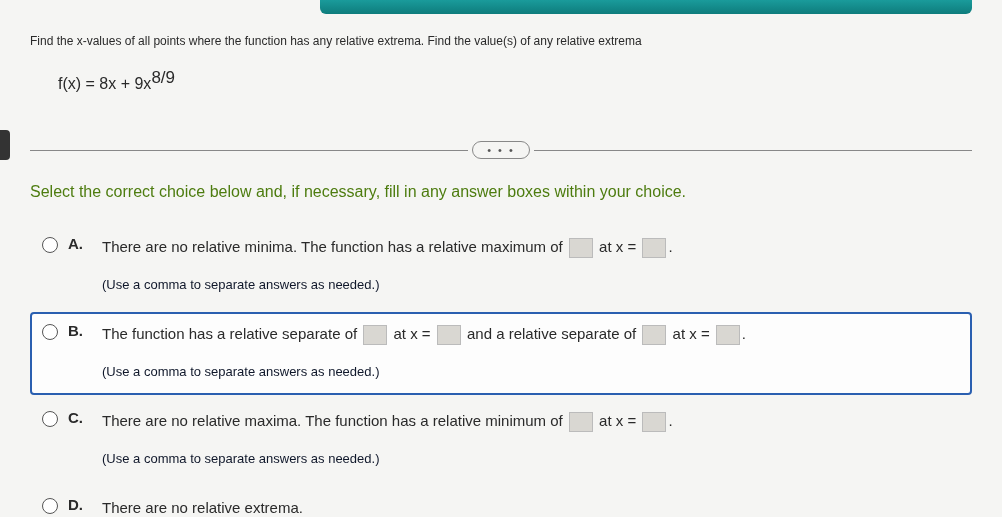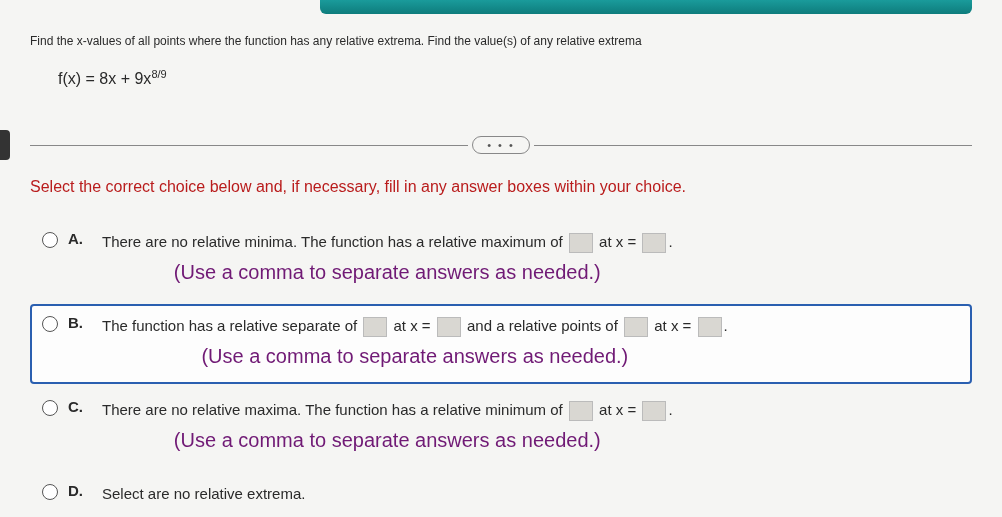--- a/index.html
+++ b/index.html
@@ -27,21 +27,21 @@
       font-size: 12px;
       color: #2a2a2a;
       line-height: 1.5;
     }
     .formula {
       margin-top: 18px;
       margin-left: 28px;
       font-size: 16px;
       color: #2a2a2a;
     }
-    .formula sup { font-size: 11px; }
+    .formula sup { font-size: 17px; }
     .divider-row {
       display: flex;
       align-items: center;
       margin-top: 48px;
       margin-bottom: 24px;
     }
     .divider-line {
       flex: 1;
       height: 1px;
       background: #888;
@@ -54,21 +54,21 @@
       color: #555;
       font-size: 11px;
       letter-spacing: 2px;
       height: 18px;
       line-height: 12px;
       cursor: pointer;
       background: #f5f5f3;
     }
     .instruct {
       font-size: 16px;
-      color: #b91c1c;
+      color: #4d7c0f;
       margin-bottom: 24px;
     }
     .choice {
       display: flex;
       align-items: flex-start;
       gap: 10px;
       padding: 8px 10px 10px 10px;
       margin-bottom: 4px;
       border: 2px solid transparent;
       border-radius: 4px;
@@ -92,27 +92,26 @@
       font-size: 15px;
       color: #2a2a2a;
       margin-right: 4px;
       flex-shrink: 0;
       width: 20px;
     }
     .choice-text {
       font-size: 15px;
       color: #2a2a2a;
       line-height: 1.6;
-      text-align: center;
     }
     .hint {
       display: block;
-      font-size: 20px;
-      color: #701a75;
-      margin-top: 2px;
+      font-size: 13px;
+      color: #0f172a;
+      margin-top: 16px;
     }
     .answer-box {
       display: inline-block;
       width: 24px;
       height: 20px;
       background: #d9d7d2;
       border: 1px solid #bbb;
       vertical-align: middle;
       margin: 0 2px;
     }
@@ -154,35 +153,35 @@
     <div class="choice-text">
       <span>There are no relative minima. The function has a relative maximum of </span><span class="answer-box"></span><span> at x = </span><span class="answer-box"></span>.
       <span class="hint">(Use a comma to separate answers as needed.)</span>
     </div>
   </div>
 
   <div class="choice selected">
     <div class="radio"></div>
     <div class="choice-label">B.</div>
     <div class="choice-text">
-      <span>The function has a relative separate of </span><span class="answer-box"></span><span> at x = </span><span class="answer-box"></span><span> and a relative points of </span><span class="answer-box"></span><span> at x = </span><span class="answer-box"></span>.
+      <span>The function has a relative separate of </span><span class="answer-box"></span><span> at x = </span><span class="answer-box"></span><span> and a relative separate of </span><span class="answer-box"></span><span> at x = </span><span class="answer-box"></span>.
       <span class="hint">(Use a comma to separate answers as needed.)</span>
     </div>
   </div>
 
   <div class="choice">
     <div class="radio"></div>
     <div class="choice-label">C.</div>
     <div class="choice-text">
       <span>There are no relative maxima. The function has a relative minimum of </span><span class="answer-box"></span><span> at x = </span><span class="answer-box"></span>.
       <span class="hint">(Use a comma to separate answers as needed.)</span>
     </div>
   </div>
 
   <div class="choice">
     <div class="radio"></div>
     <div class="choice-label">D.</div>
     <div class="choice-text">
-      <span>Select are no relative extrema.</span>
+      <span>There are no relative extrema.</span>
     </div>
   </div>
 
 </div>
 
 </body></html>

